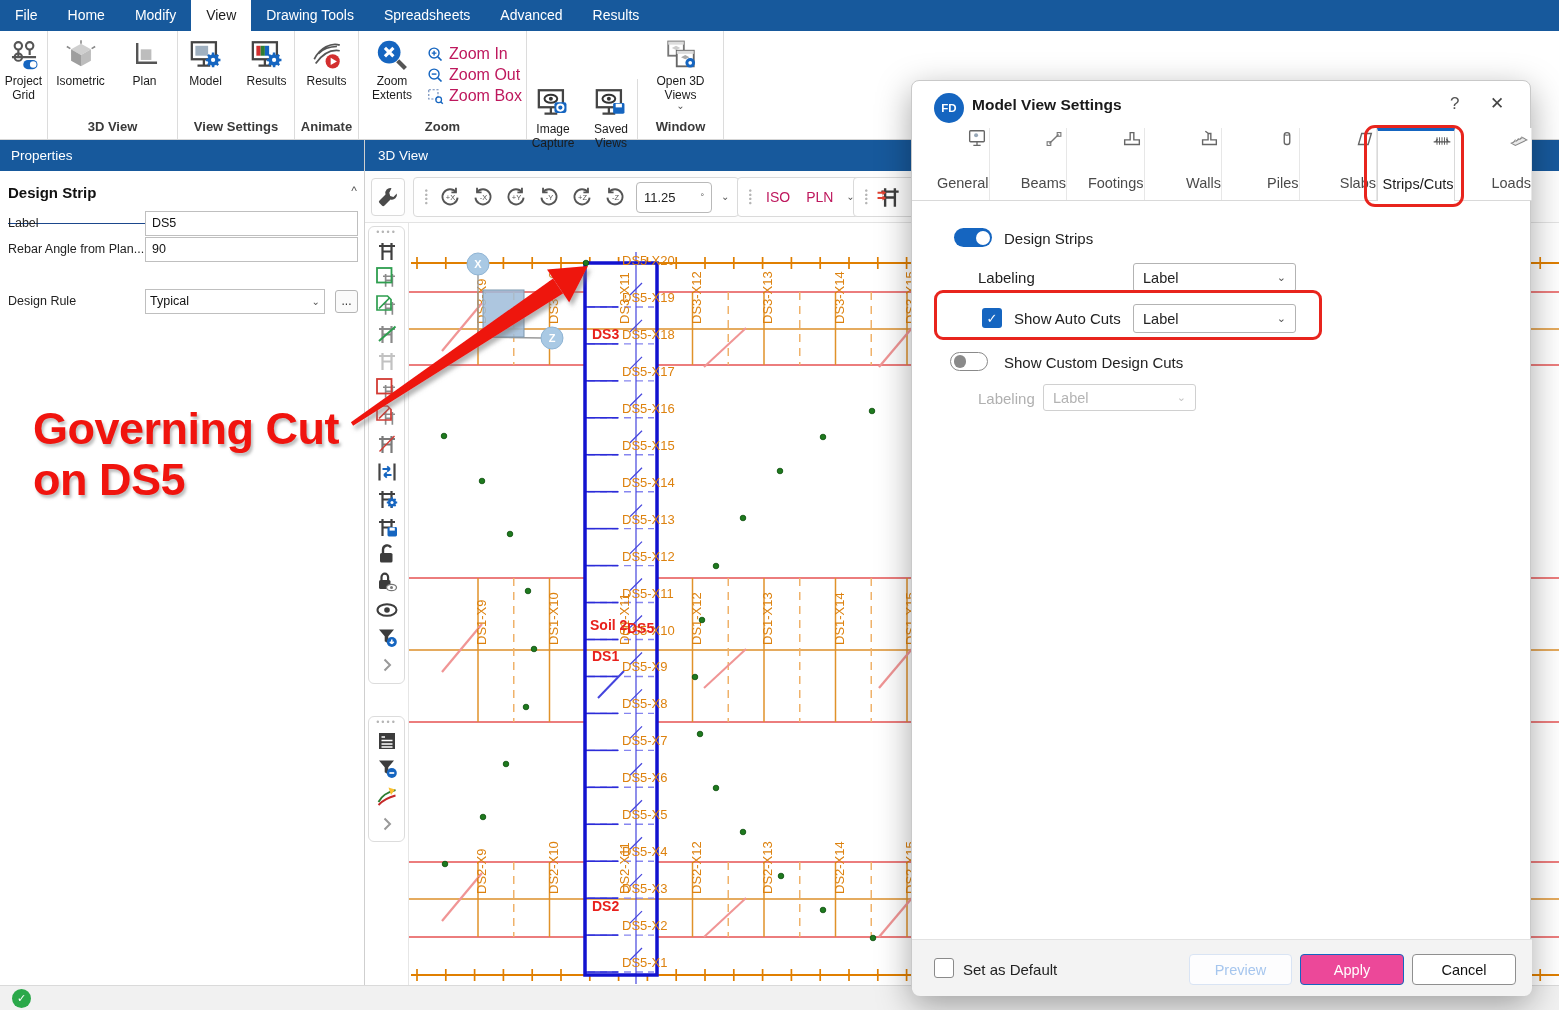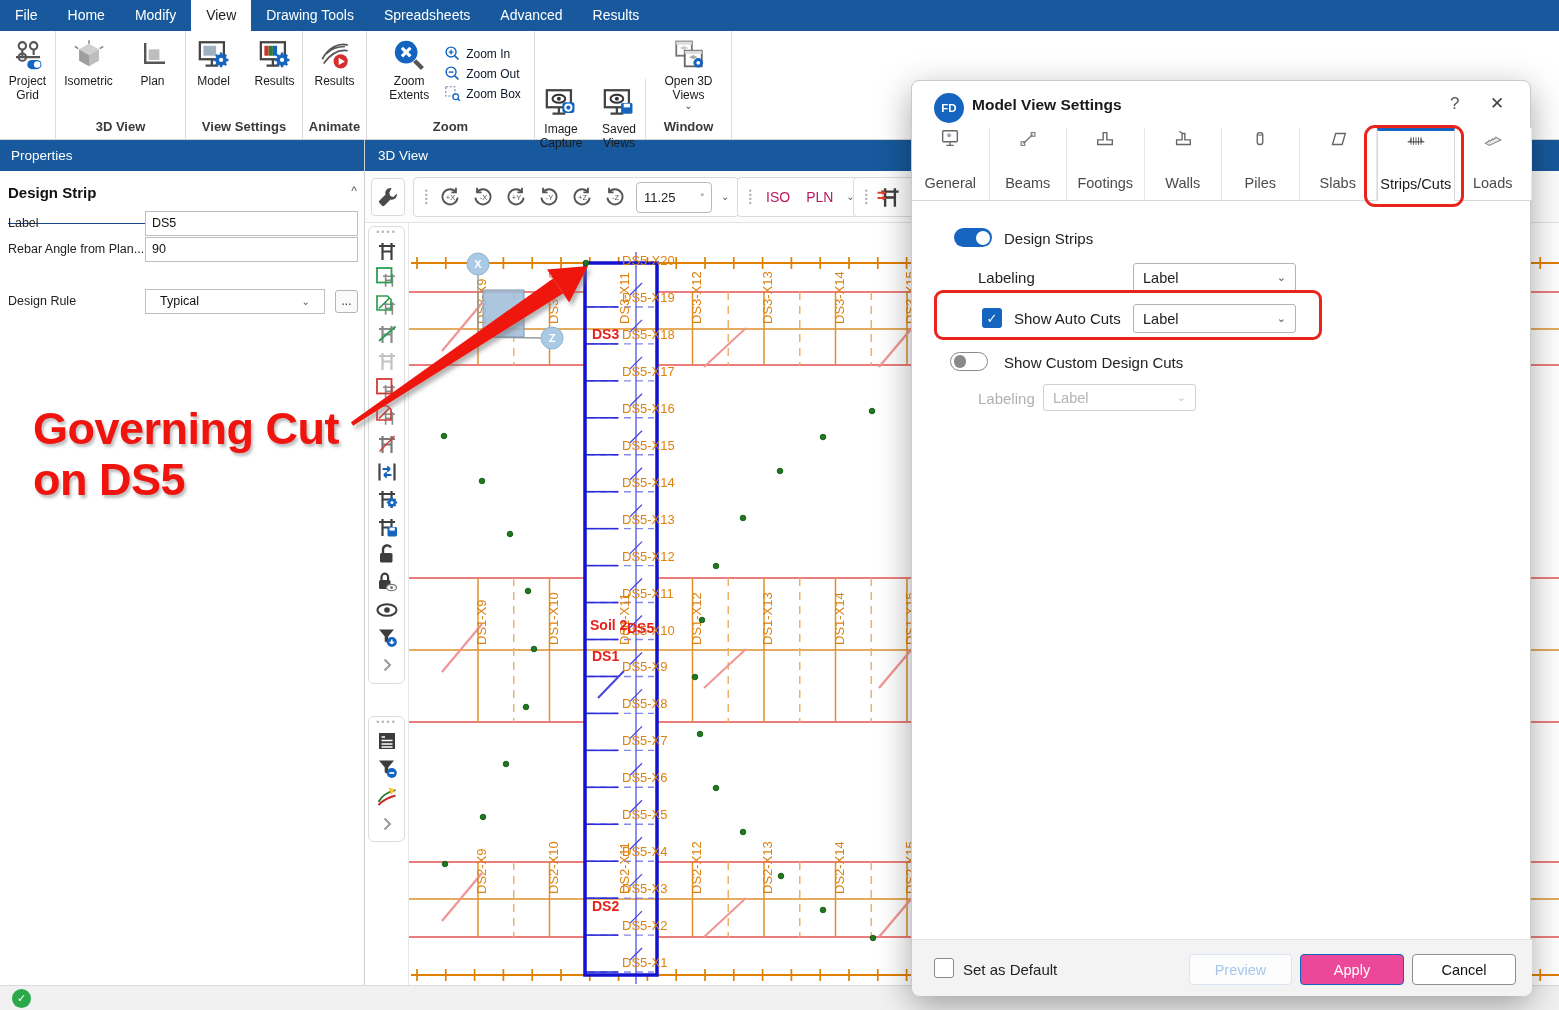--- a/index.html
+++ b/index.html
@@ -16,31 +16,31 @@
   #ribbon { left:0; top:31px; width:1559px; height:109px; background:#fff; border-bottom:1px solid #d5d5d5; display:flex; z-index:3; }
   .rgroup { position:relative; border-right:1px solid #dcdcdc; display:flex; flex-direction:column; }
   .rgroup-buttons { flex:1; display:flex; justify-content:center; align-items:flex-start; gap:6px; padding-top:6px; }
   .rgroup-label { height:20px; text-align:center; font-size:13px; font-weight:600; color:#3a3a3a; }
   .rbtn { width:58px; display:flex; flex-direction:column; align-items:center; cursor:pointer; }
   .rbtn .ric { width:34px; height:36px; }
   .rbtn .rlb { font-size:12px; color:#1b1b1b; text-align:center; line-height:13.5px; margin-top:2px; white-space:pre-line; }
   .rsmallcol { display:flex; flex-direction:column; gap:3px; padding-top:8px; }
   .rsmall { display:flex; align-items:center; gap:5px; cursor:pointer; }
   .rsmall .ric { width:17px; height:17px; }
-  .rsmall .rlb { font-size:12px; color:#0f172a; }
+  .rsmall .rlb { font-size:16px; color:#be185d; }
   .chev { font-size:10px; color:#555; line-height:8px; }
 
   
   #props { left:0; top:140px; width:365px; height:845px; background:#fff; border-right:1px solid #cfcfcf; z-index:2; }
   .panel-hdr { height:31px; background:#17599c; color:#fff; font-size:13.5px; display:flex; align-items:center; padding-left:11px; }
   #prop-section { position:absolute; left:8px; top:44px; width:349px; border-bottom:1.5px solid #1b478c; padding-bottom:22px; font-size:15px; font-weight:bold; color:#111; display:flex; justify-content:space-between; }
   .prow { position:absolute; left:8px; width:350px; height:26px; display:flex; align-items:center; }
   .plabel { width:137px; font-size:12.5px; color:#222; white-space:nowrap; overflow:hidden; }
   .pinput { width:213px; height:25px; border:1px solid #bfbfbf; font-size:12.5px; padding:0 6px; color:#111; font-family:"Liberation Sans",sans-serif; background:#fff; }
-  .pselect { width:180px; height:25px; border:1px solid #bfbfbf; font-size:12.5px; padding:0 14px; color:#111; display:flex; align-items:center; justify-content:space-between; background:#fff; }
+  .pselect { width:180px; height:25px; border:1px solid #bfbfbf; font-size:12.5px; padding:0 4px; color:#111; display:flex; align-items:center; justify-content:space-between; background:#fff; }
   .pmore { width:23px; height:23px; border:1px solid #b5b5b5; border-radius:3px; margin-left:10px; font-size:12px; color:#333; display:flex; align-items:center; justify-content:center; background:#fafafa; }
 
   
   #view-hdr { left:365px; top:140px; width:1194px; height:31px; background:#17599c; color:#fff; font-size:13.5px; display:flex; align-items:center; padding-left:13px; z-index:2; }
   #view-toolbar { left:365px; top:171px; width:1194px; height:52px; background:#fdfdfd; border-bottom:1px solid #e3e3e3; z-index:2; }
   .tb-box { position:absolute; background:#fff; border:1px solid #dadada; border-radius:4px; display:flex; align-items:center; }
   .tb-dots { color:#b5b5b5; font-size:9px; letter-spacing:1px; writing-mode:vertical-rl; margin:0 3px; }
   .rotbtn { position:relative; width:33px; height:34px; cursor:pointer; }
   .rotbtn svg { width:26px; height:26px; position:absolute; left:3px; top:4px; }
   .rotbtn .rlab { position:absolute; left:0; top:13px; width:100%; text-align:center; font-size:7.5px; color:#555; }
@@ -67,21 +67,21 @@
   #status-ok { position:absolute; left:12px; top:3px; width:19px; height:19px; border-radius:50%; background:#2ba84a; color:#fff; font-size:11px; display:flex; align-items:center; justify-content:center; }
 
   
   #dialog { left:911px; top:80px; width:620px; height:915px; background:#fff; border:1px solid #c9c9c9; border-radius:8px; box-shadow:0 10px 34px rgba(0,0,0,0.35); z-index:10; }
   #dlg-title { position:absolute; left:0; top:0; width:100%; height:47px; }
   #dlg-logo { position:absolute; left:22px; top:12px; width:30px; height:30px; border-radius:50%; background:#1565c0; color:#fff; font-size:11.5px; font-weight:bold; display:flex; align-items:center; justify-content:center; }
   #dlg-name { position:absolute; left:60px; top:15px; font-size:15.5px; font-weight:600; color:#1a1a1a; }
   #dlg-help { position:absolute; left:538px; top:13px; font-size:17px; color:#555; cursor:pointer; }
   #dlg-close { position:absolute; left:578px; top:12px; font-size:17px; color:#444; cursor:pointer; }
   #dlg-tabs { position:absolute; left:0; top:47px; width:620px; height:73px; display:flex; border-bottom:1px solid #d9d9d9; }
-  .dtab { width:77.5px; display:flex; flex-direction:column; align-items:center; justify-content:flex-end; padding-bottom:9px; gap:25px; border-right:1px solid #e7e7e7; cursor:pointer; background:#fff; }
+  .dtab { width:77.5px; display:flex; flex-direction:column; align-items:flex-end; justify-content:flex-end; padding-bottom:9px; gap:25px; border-right:1px solid #e7e7e7; cursor:pointer; background:#fff; }
   .dtab svg { width:24px; height:24px; }
   .dtab .dlbl { font-size:14.5px; color:#4b4b4b; }
   .dtab.active { border-top:3px solid #1565c0; border-left:1px solid #d9d9d9; border-right:1px solid #d9d9d9; margin-bottom:-1px; background:#fff; }
   .dtab.active .dlbl { color:#1a1a1a; }
   .toggle { position:absolute; width:38px; height:19px; border-radius:10px; cursor:pointer; }
   .toggle.on { background:#1565c0; }
   .toggle.on::after { content:""; position:absolute; right:2.5px; top:2.5px; width:14px; height:14px; border-radius:50%; background:#fff; }
   .toggle.off { background:#fff; border:1.5px solid #8a8a8a; }
   .toggle.off::after { content:""; position:absolute; left:2.5px; top:2px; width:12.5px; height:12.5px; border-radius:50%; background:#8a8a8a; }
   .dlg-label { position:absolute; font-size:15px; color:#222; }
@@ -109,21 +109,21 @@
       <div class="mtab">Home</div>
       <div class="mtab">Modify</div>
       <div class="mtab active">View</div>
       <div class="mtab">Drawing Tools</div>
       <div class="mtab">Spreadsheets</div>
       <div class="mtab">Advanced</div>
       <div class="mtab">Results</div>
     </div>
 
   <div id="ribbon" class="abs">
-      <div class="rgroup" style="width: 56px;">
+      <div class="rgroup" style="width: 48px;">
         <div class="rgroup-buttons">
           <div class="rbtn">
             <div class="ric"><svg viewBox="0 0 24 24" width="100%" height="100%">
                 <g fill="none" stroke="#555" stroke-width="1.5">
                   <circle cx="8" cy="5.5" r="2.6"></circle>
                   <circle cx="16" cy="5.5" r="2.6"></circle>
                   <path d="M8 8v5.5M16 8v4M3.5 13.5h17"></path>
                   <circle cx="8" cy="13.5" r="2.6"></circle>
                 </g>
                 <rect x="11.5" y="15.5" width="10" height="6.5" rx="3.2" fill="#1565c0"></rect>

